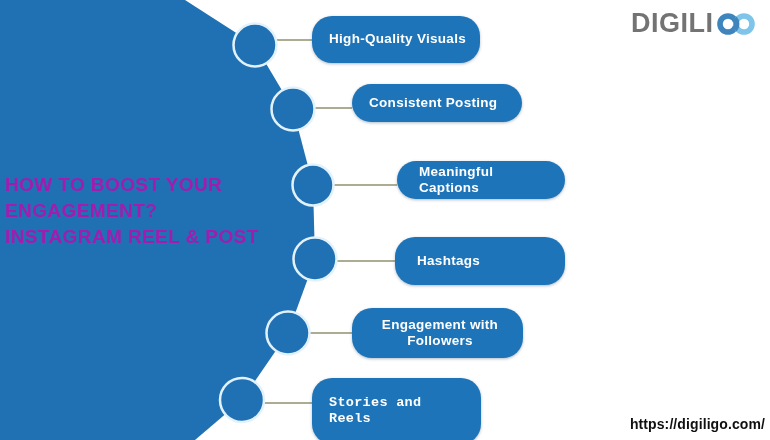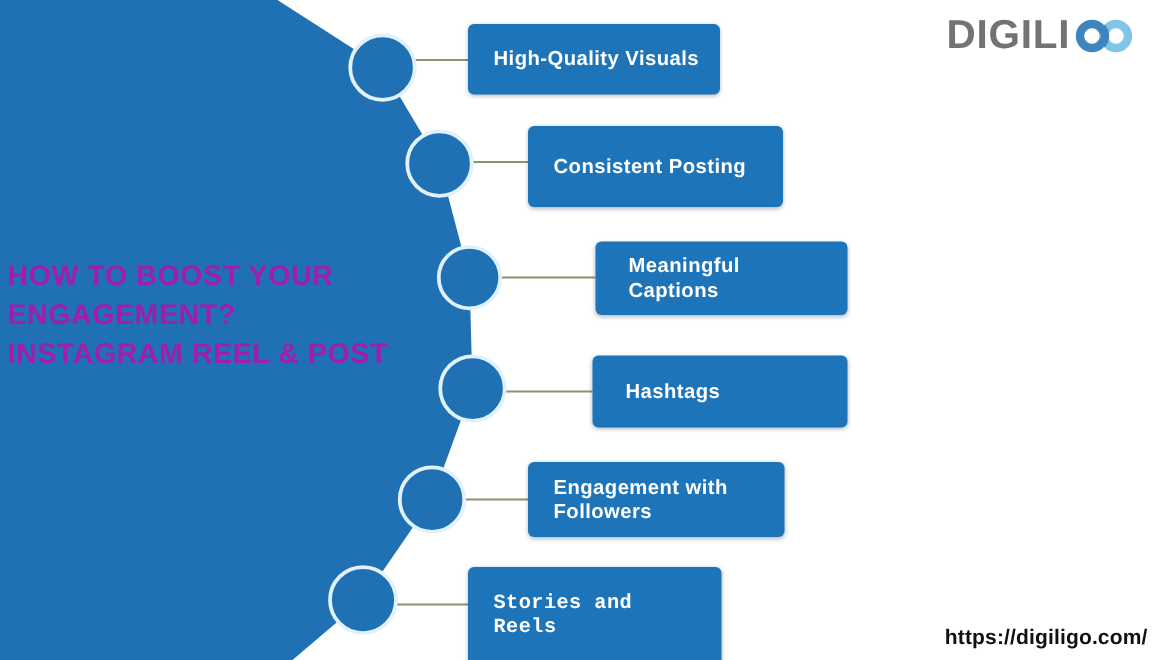--- a/index.html
+++ b/index.html
@@ -6,30 +6,30 @@
   .stage{
     position:relative;width:770px;height:440px;overflow:hidden;background:#ffffff;
     font-family:"Liberation Sans", sans-serif;
   }
   .diagram-art{position:absolute;left:0;top:0;width:770px;height:440px;}
   .main-title{
     position:absolute;left:5px;top:172px;width:300px;
     color:#a21caf;font-size:19px;font-weight:bold;letter-spacing:0.4px;line-height:26px;
   }
   .item-box{
-    position:absolute;background:#1e74b8;border-radius:4px;color:#ffffff;
+    position:absolute;background:#1e74b8;border-radius:20px;color:#ffffff;
     display:flex;align-items:center;box-sizing:border-box;
     padding:0 12px 0 17px;font-size:13.5px;font-weight:bold;letter-spacing:0.3px;line-height:1.22;
     box-shadow:0 1px 3px rgba(25,60,95,0.35);
   }
   .box-1{left:312px;top:16px;width:168px;height:47px;}
-  .box-2{left:352px;top:84px;width:170px;height:54px;}
-  .box-3{left:397px;top:161px;width:168px;height:49px;padding-left:22px;}
+  .box-2{left:352px;top:84px;width:170px;height:38px;}
+  .box-3{left:397px;top:161px;width:168px;height:38px;padding-left:22px;}
   .box-4{left:395px;top:237px;width:170px;height:48px;padding-left:22px;text-align:right;}
-  .box-5{left:352px;top:308px;width:171px;height:50px;}
+  .box-5{left:352px;top:308px;width:171px;height:50px;text-align:center;}
   .box-6{left:312px;top:378px;width:169px;height:66px;font-family:Liberation Mono, monospace;}
   .logo{
     position:absolute;left:631px;top:8px;display:flex;align-items:center;
   }
   .logo-text{
     color:#737373;font-size:27px;font-weight:bold;letter-spacing:0.5px;line-height:28px;
   }
   .logo-inf{margin-left:1px;margin-top:3px;}
   .site-url{
     position:absolute;right:5px;bottom:8px;

